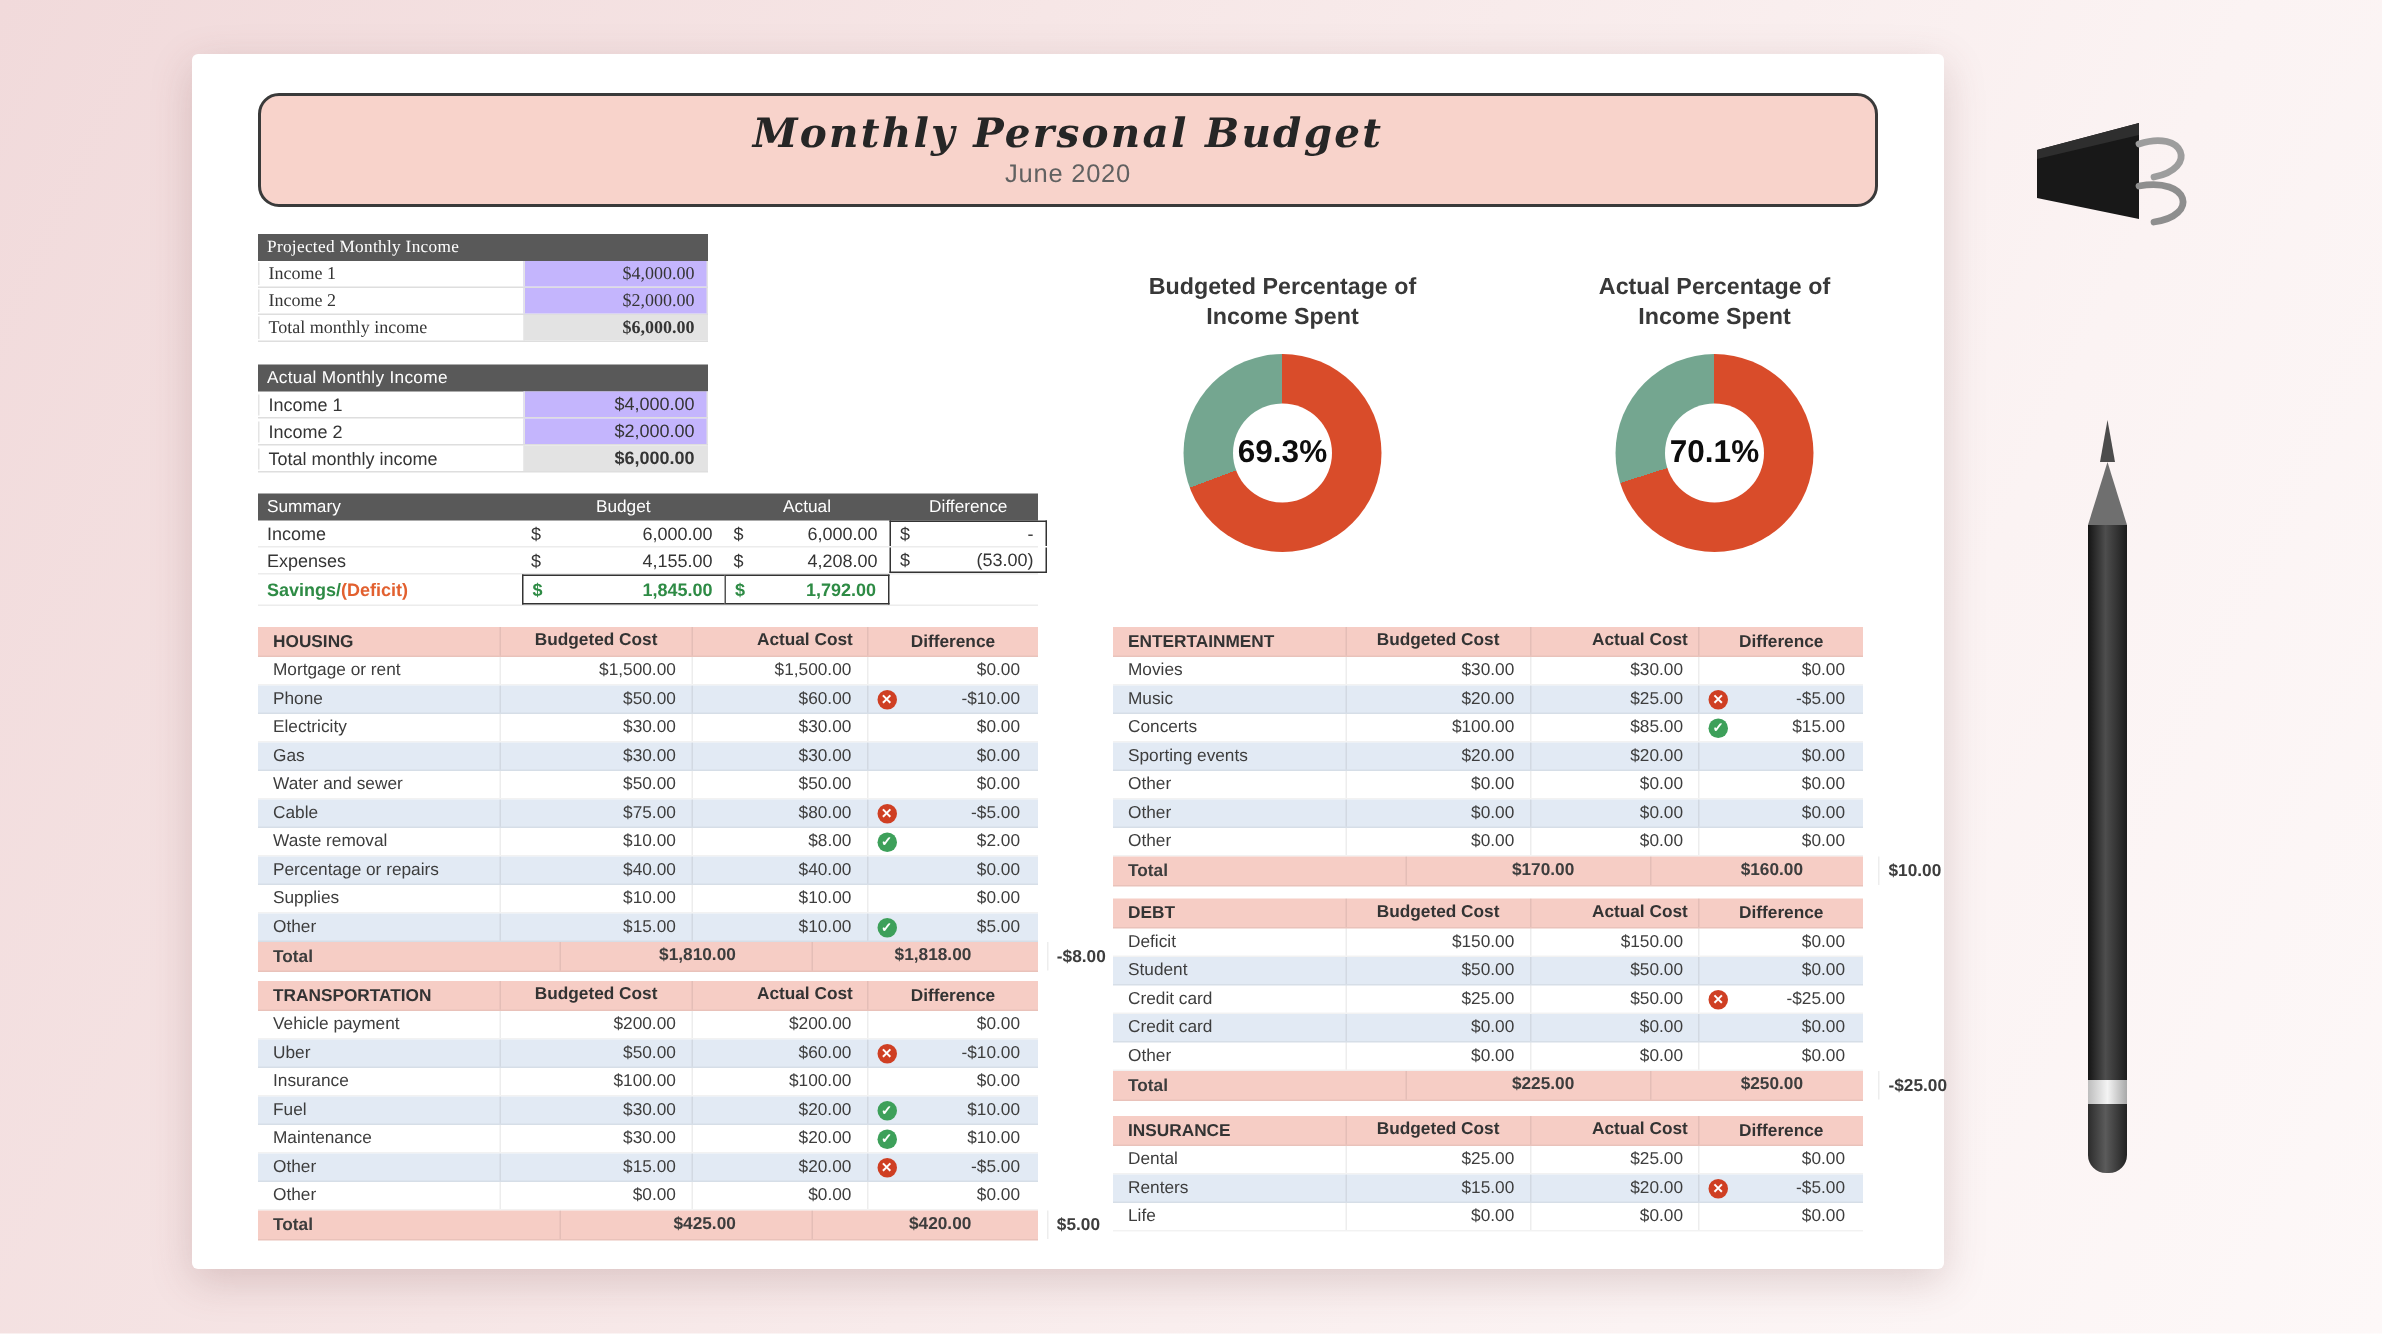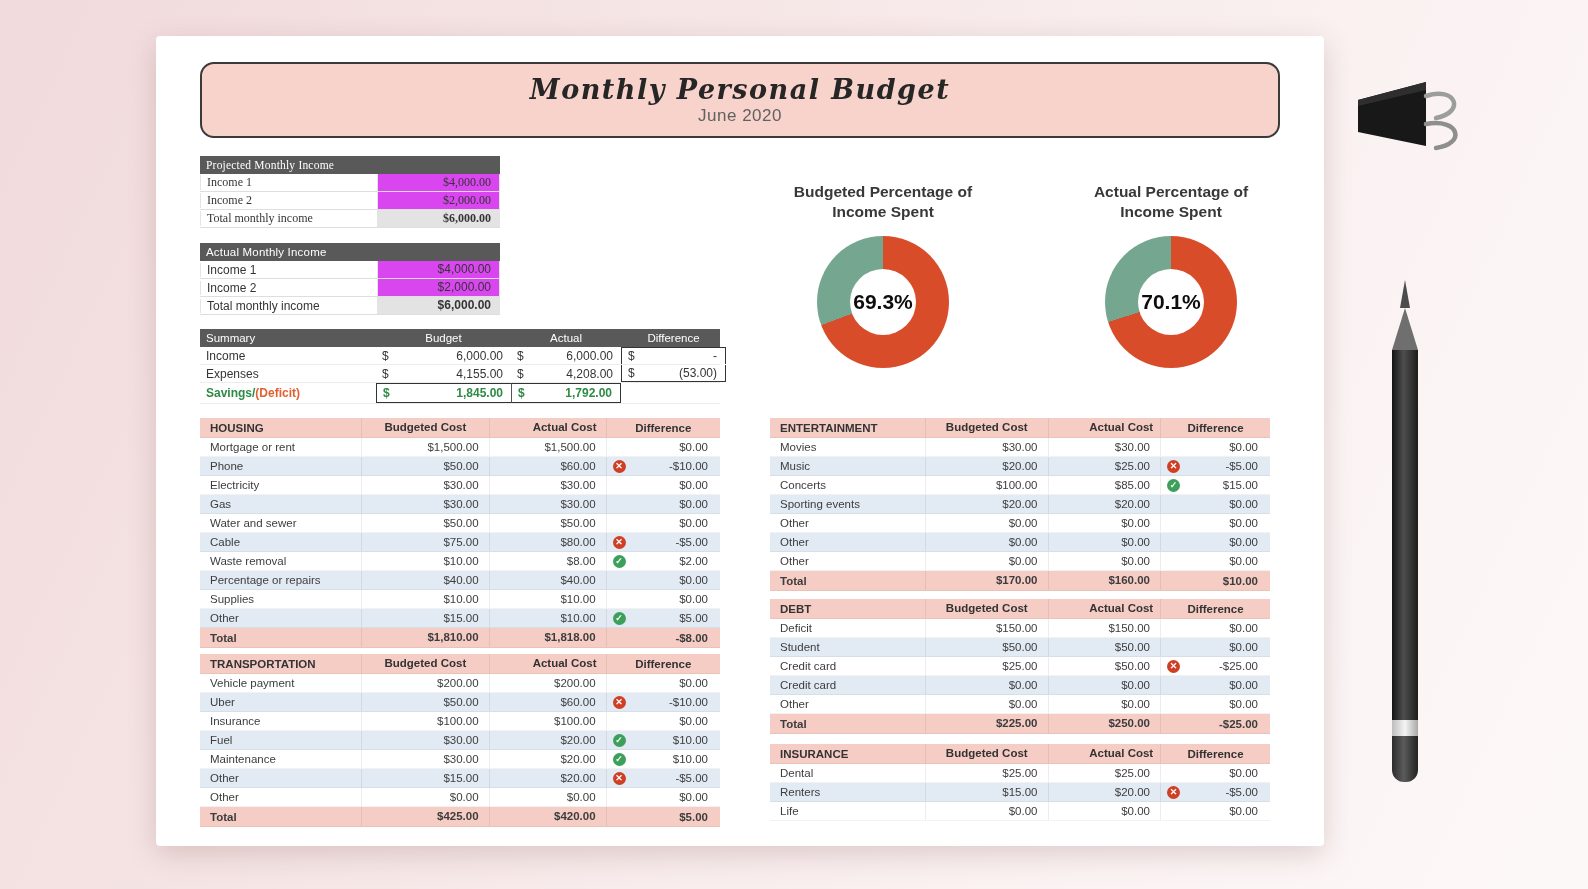--- a/index.html
+++ b/index.html
@@ -1,38 +1,38 @@
 <!DOCTYPE html>
 <html style="--banner: #f8d3cb; --darkhead: #595959; --pinkhead: #f6cdc5; --altrow: #e2eaf4; --green: #2e8b45; --deficit: #e2602f;"><head>
 <meta charset="utf-8">
 <style>
   html,body{margin:0;padding:0;}
   body{font-family:"Liberation Sans",sans-serif;}
   .stage{position:relative;width:1588px;height:889px;overflow:hidden;
          background:linear-gradient(115deg,#f1dadb 0%,#f6e6e6 35%,#fbf3f3 75%,#fdf8f8 100%);}
-  .paper{position:absolute;left:156px;top:36px;width:1168px;height:810px;background:#ffffff;
+  .paper{position:absolute;left:128px;top:36px;width:1168px;height:810px;background:#ffffff;
          border-radius:4px;box-shadow:0 8px 28px rgba(120,70,70,.22);}
 
   
   .banner{position:absolute;left:44px;top:26px;width:1076px;height:72px;background:var(--banner,#f8d3cb);
           border:2px solid #3a3a3a;border-radius:14px;display:flex;flex-direction:column;
           align-items:center;justify-content:center;}
   .banner-title{font-family:"DejaVu Serif",serif;font-style:italic;font-weight:bold;font-size:27px;
                 color:#262626;letter-spacing:1.5px;}
   .banner-sub{font-size:17px;color:#616161;margin-top:1px;letter-spacing:.5px;}
 
   
   .income{position:absolute;width:300px;font-size:12px;color:#353535;}
   #income-0{left:44px;top:120px;font-family:Liberation Serif, serif;}
   #income-1{left:44px;top:207px;}
   .inc-head{height:18px;background:var(--darkhead,#595959);color:#fff;font-size:11.5px;
             display:flex;align-items:center;padding-left:6px;letter-spacing:.2px;}
   .inc-row{display:flex;height:17px;align-items:center;border-bottom:1px solid #dedede;}
   .inc-label{flex:0 0 170px;padding-left:6px;border-left:1px solid #e4e4e4;}
-  .inc-val{flex:1;text-align:right;padding-right:8px;background:#d946ef;border-right:1px solid #e4e4e4;border-left:1px solid #e4e4e4;height:100%;line-height:17px;}
+  .inc-val{flex:1;text-align:right;padding-right:8px;background:#c4b5fd;border-right:1px solid #e4e4e4;border-left:1px solid #e4e4e4;height:100%;line-height:17px;}
   .inc-val.total{font-weight:bold;background:#e3e3e3;}
 
   
   #summary-table{position:absolute;left:44px;top:293px;width:520px;font-size:12px;color:#353535;}
   .sum-row{display:flex;height:17px;align-items:center;}
   .sum-head{background:var(--darkhead,#595959);color:#fff;height:18px;font-size:11.5px;}
   .s-label{flex:0 0 170px;padding-left:6px;}
   .s-bud{flex:0 0 135px;}
   .s-act{flex:0 0 110px;}
   .s-diff{flex:0 0 105px;}
@@ -60,21 +60,21 @@
 
   
   .etable{position:absolute;width:520px;font-size:11.5px;color:#3d3d3d;}
   #tbl-housing{left:44px;top:382px;}
   #tbl-transportation{left:44px;top:618px;}
   #tbl-entertainment{left:614px;top:382px;width:500px;}
   #tbl-debt{left:614px;top:563px;width:500px;}
   #tbl-insurance{left:614px;top:708px;width:500px;}
   .erow{display:flex;height:18px;align-items:center;border-bottom:1px solid rgba(0,0,0,.05);}
   .ehead{background:var(--pinkhead,#f6cdc5);font-weight:bold;height:19px;color:#333;}
-  .totalrow{background:var(--pinkhead,#f6cdc5);font-weight:bold;height:19px;}
+  .totalrow{background:var(--pinkhead,#f6cdc5);font-weight:bold;height:19px;gap:40px;}
   .alt{background:var(--altrow,#e2eaf4);}
   .c-label{flex:0 0 31%;padding-left:10px;box-sizing:border-box;}
   .c-bud{flex:0 0 24.5%;text-align:right;padding-right:10px;box-sizing:border-box;border-left:1px solid rgba(0,0,0,.07);height:100%;line-height:18px;}
   .c-act{flex:0 0 22.5%;text-align:right;padding-right:10px;box-sizing:border-box;border-left:1px solid rgba(0,0,0,.07);height:100%;line-height:18px;padding-left:34px;}
   .c-diff{flex:1;display:flex;align-items:center;padding:0 12px 0 6px;box-sizing:border-box;border-left:1px solid rgba(0,0,0,.07);height:100%;}
   .ehead .c-bud,.ehead .c-act{text-align:center;padding-right:0;}
   .ehead .c-diff{justify-content:center;padding:0;}
   .totalrow .c-bud,.totalrow .c-act{line-height:19px;}
   .amt{margin-left:auto;}
   .badge{width:13px;height:13px;border-radius:50%;color:#fff;font-size:9px;line-height:13px;

